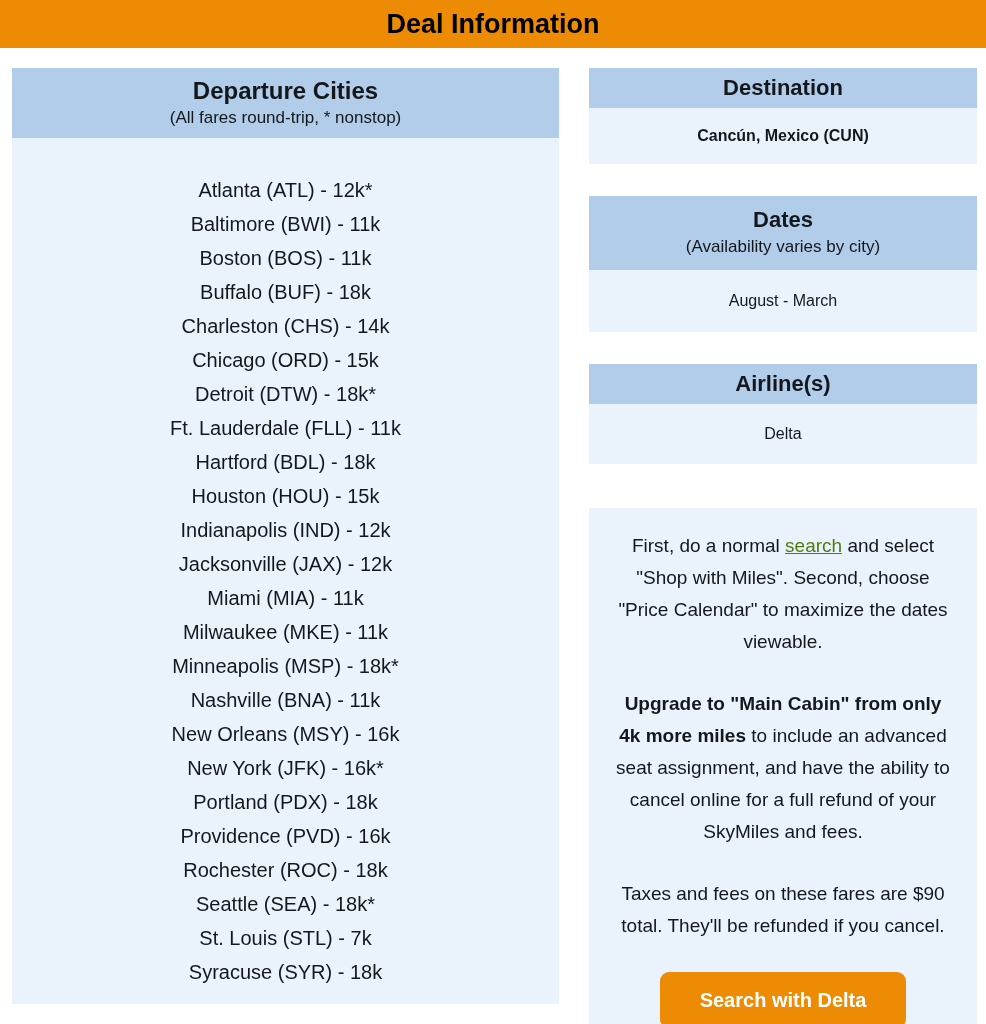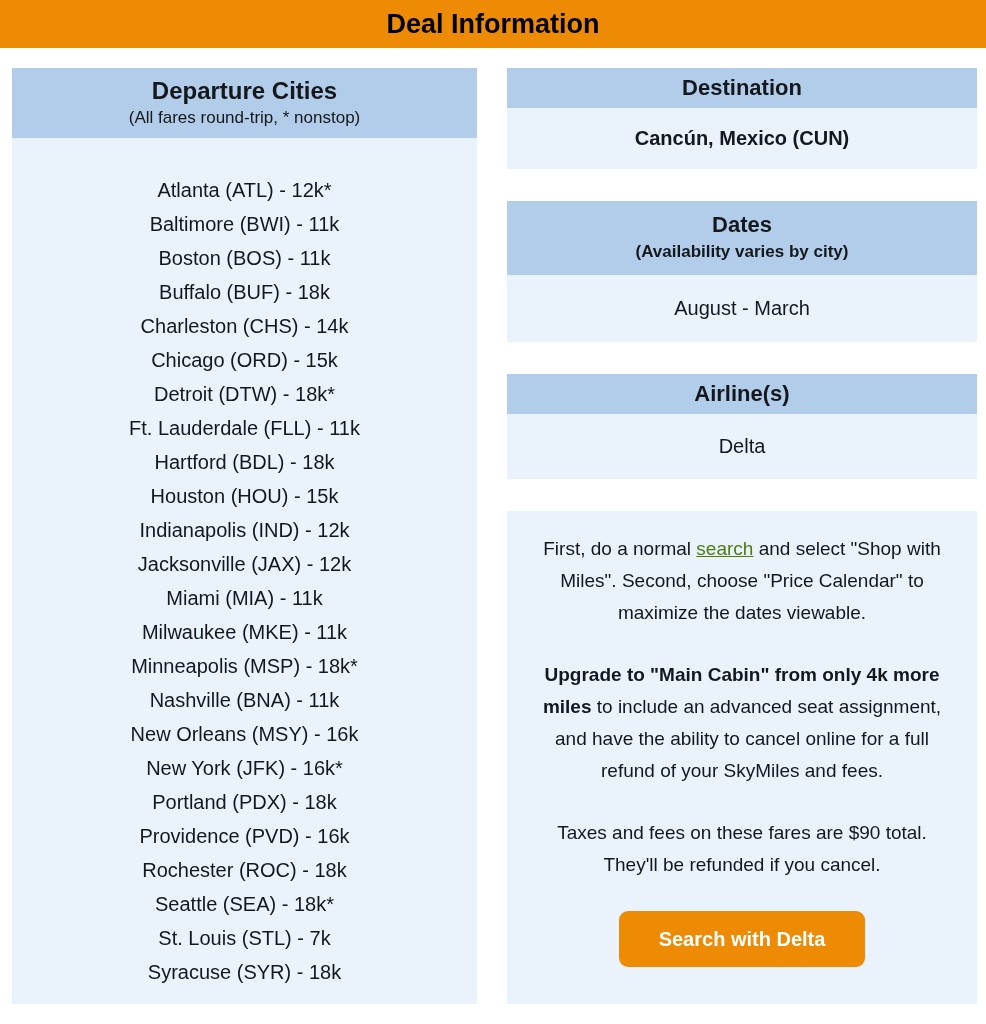--- a/index.html
+++ b/index.html
@@ -13,43 +13,43 @@
     height: 48px; background: #ED8B05;
     display: flex; align-items: center; justify-content: center;
     color: #000000; font-weight: bold; font-size: 27px;
   }
   .main {
     display: flex; gap: 30px;
     padding: 20px 9px 0 12px;
     height: 956px; box-sizing: border-box;
   }
   
-  .left-panel { width: 465px; display: flex; flex-direction: column; }
+  .left-panel { width: 547px; display: flex; flex-direction: column; }
   .left-header {
     background: #B2CDE9; text-align: center; padding: 8px 10px;
   }
   .left-header .title { font-size: 24px; font-weight: bold; line-height: 30px; }
   .left-header .subtitle { font-size: 17px; line-height: 24px; }
   .left-body {
     background: #EAF3FC; flex: 1; text-align: center;
     padding-top: 35px; font-size: 20px; line-height: 34px;
   }
   
   .right-col { flex: 1; display: flex; flex-direction: column; }
   .section { margin-bottom: 32px; }
   .section:last-child { margin-bottom: 0; flex: 1; display: flex; flex-direction: column; }
-  .section-airline { margin-bottom: 32px; }
+  .section-airline { margin-bottom: 44px; }
   .section-header {
     background: #B2CDE9; text-align: center; padding: 6px 10px;
     font-size: 22px; font-weight: bold; line-height: 28px;
   }
   .section-header.tall { padding: 10px; }
-  .section-header .hdr-subtitle { font-size: 17px; font-weight: bold; line-height: 26px; display: block; }
+  .section-header .hdr-subtitle { font-size: 17px; font-weight: normal; line-height: 26px; display: block; }
   .section-body {
-    background: #EAF3FC; text-align: center; font-size: 20px;
+    background: #EAF3FC; text-align: center; font-size: 16px;
   }
   .body-destination { padding: 19px 16px; font-weight: bold; }
   .body-dates { padding: 22px 16px; }
   .body-airline { padding: 21px 16px; }
   .body-booking { flex: 1; padding: 22px 24px 0 24px; font-size: 19px; line-height: 32px; }
   .body-booking p { margin: 0 0 30px 0; }
   .bold { font-weight: bold; }
   a.inline-link { color: #4d7c0f; text-decoration: underline; cursor: pointer; }
   .cta-button {
     display: block; margin: 26px auto 0 auto;

